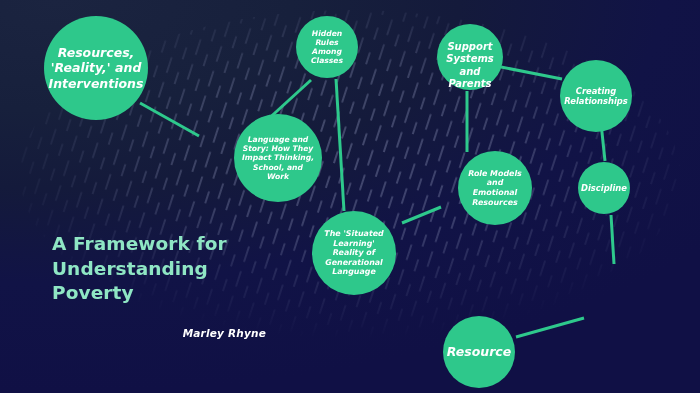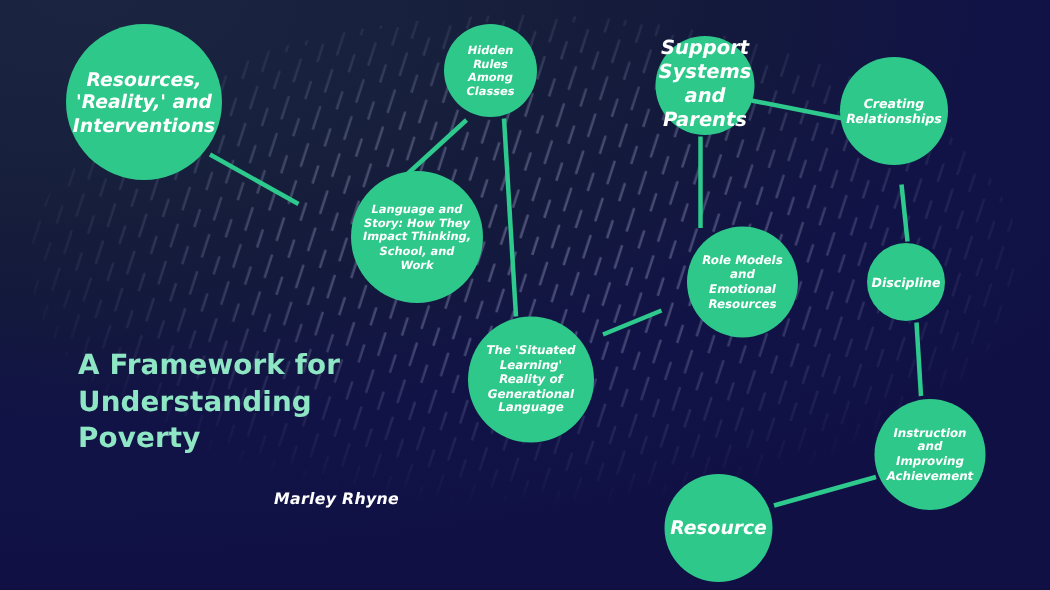--- a/index.html
+++ b/index.html
@@ -78,37 +78,34 @@
     <h1 id="maintitle">A Framework for Understanding Poverty</h1>
     <p id="author">Marley Rhyne</p>
   </div>
 
 <div class="node" style="left: 296px; top: 16px; width: 62px; height: 62px; font-size: 7.6px;">
       <span>Hidden Rules Among Classes</span>
     </div>
     <div class="node" style="left: 44px; top: 16px; width: 104px; height: 104px; font-size: 12.5px;">
       <span>Resources, 'Reality,' and Interventions</span>
     </div>
-    <div class="node" style="left: 437px; top: 24px; width: 66px; height: 66px; font-size: 13px;">
+    <div class="node" style="left: 437px; top: 24px; width: 66px; height: 66px; font-size: 10px; align-items: flex-end;">
       <span>Support Systems and Parents</span>
     </div>
-    <div class="node" style="left: 560px; top: 38px; width: 72px; height: 72px; font-size: 8.4px;">
+    <div class="node" style="left: 560px; top: 60px; width: 72px; height: 72px; font-size: 8.4px;">
       <span>Creating Relationships</span>
     </div>
     <div class="node" style="left: 194px; top: 114px; width: 88px; height: 88px; font-size: 7.6px; margin-left: 40px;">
       <span>Language and Story: How They Impact Thinking, School, and Work</span>
     </div>
     <div class="node" style="left: 458px; top: 151px; width: 74px; height: 74px; font-size: 7.9px;">
       <span>Role Models and Emotional Resources</span>
     </div>
     <div class="node" style="left: 578px; top: 162px; width: 52px; height: 52px; font-size: 8.4px;">
       <span>Discipline</span>
     </div>
     <div class="node" style="left: 312px; top: 211px; width: 84px; height: 84px; font-size: 7.9px;">
       <span>The 'Situated Learning' Reality of Generational Language</span>
     </div>
-    <div class="node" style="left: 583px; top: 266px; width: 74px; height: 74px; font-size: 7.9px;">
-      <span>Instruction and Improving Achievement</span>
-    </div>
     <div class="node" style="left: 443px; top: 316px; width: 72px; height: 72px; font-size: 12.5px;">
       <span>Resource</span>
     </div>
   </div>
 
 </body></html>

